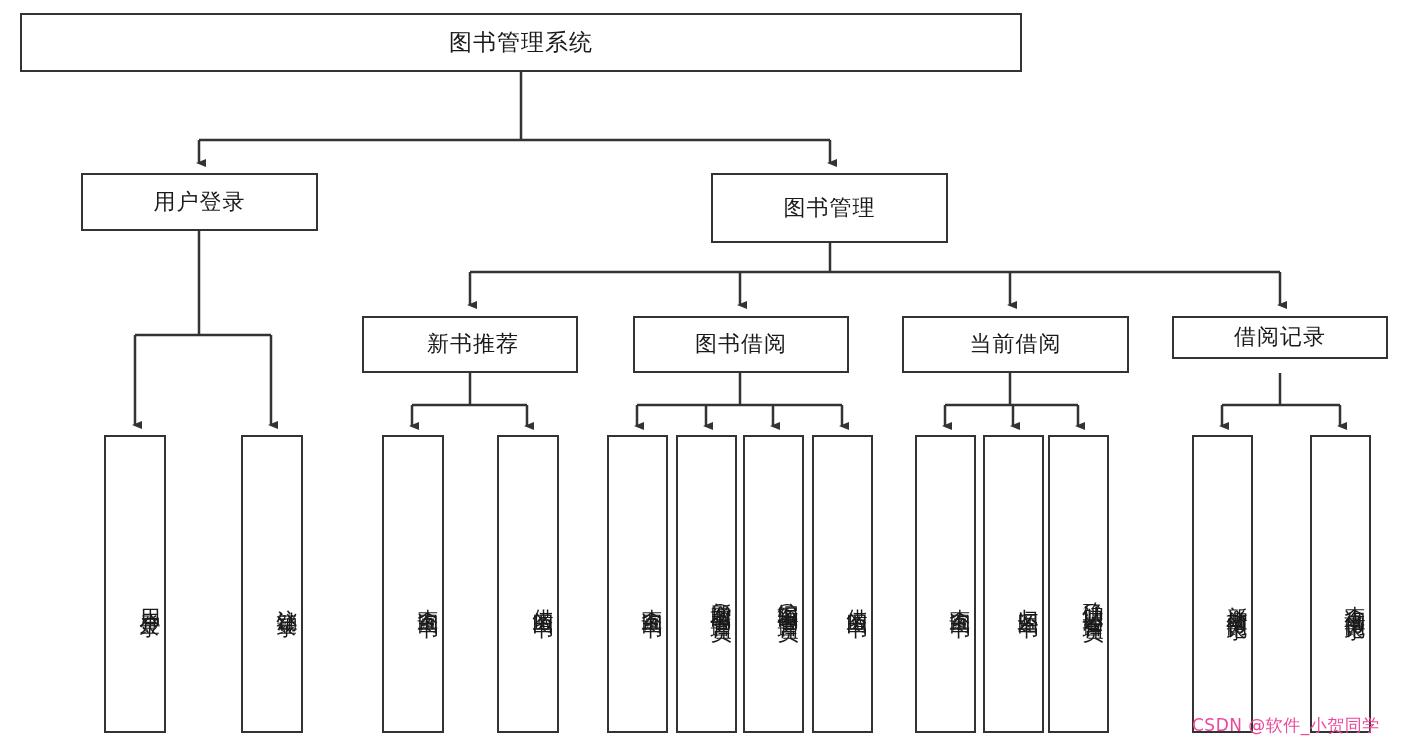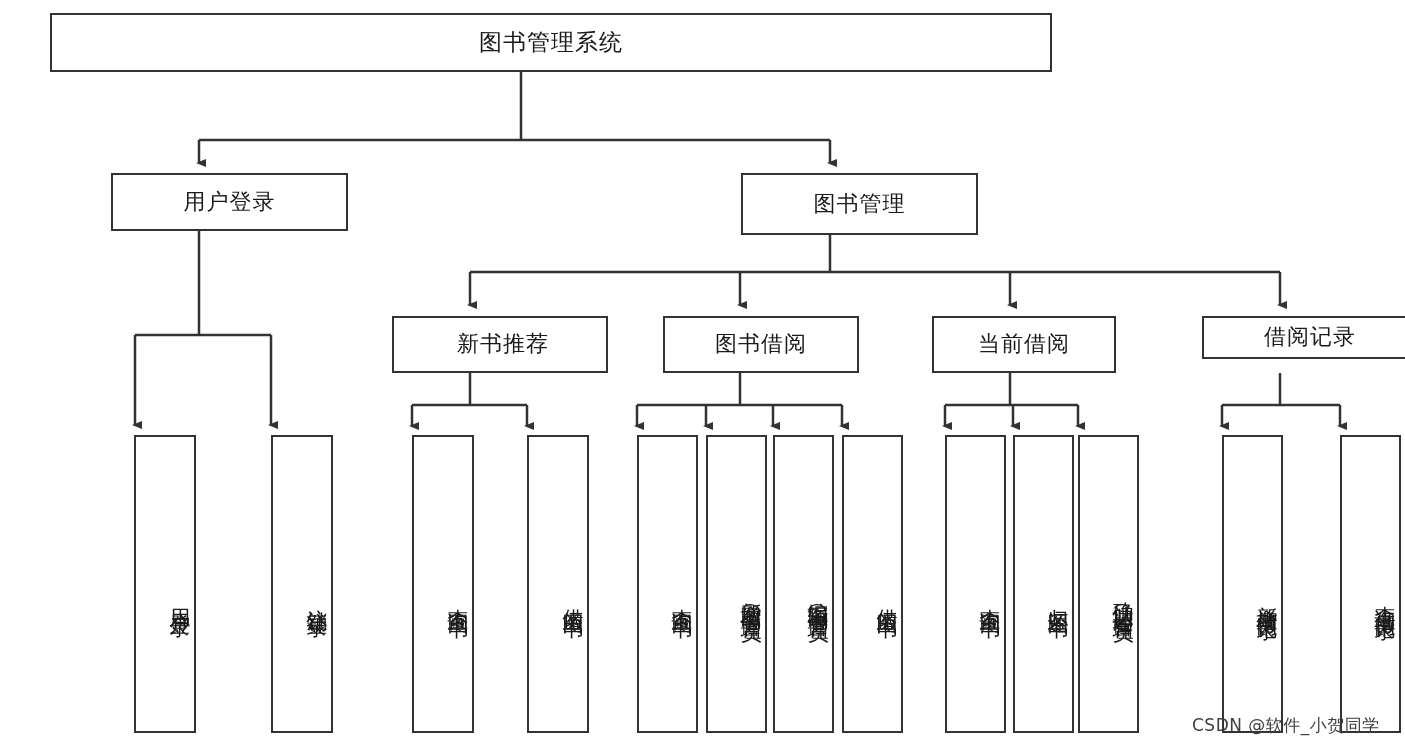--- a/index.html
+++ b/index.html
@@ -27,21 +27,20 @@
     pointer-events: none;
   }
   .node {
     position: absolute;
     box-sizing: border-box;
     background: #ffffff;
     border: 2px solid #333333;
     display: flex;
     align-items: center;
     justify-content: center;
-    margin-left: 30px;
   }
   .node.horiz {
     font-size: 22px;
     letter-spacing: 1px;
     line-height: 1.2;
   }
   .node.root {
     font-size: 23px;
   }
   .node.vert {
@@ -49,21 +48,21 @@
     text-orientation: upright;
     font-size: 21px;
     letter-spacing: 3px;
     align-items: flex-start;
     justify-content: center;
     padding-top: 28px;
   }
   .watermark {
     position: absolute;
     font-size: 17px;
-    color: #404040;
+    color: #ec4899;
     white-space: nowrap;
     letter-spacing: 0.5px;
     pointer-events: none;
   }
 </style>
 </head>
 <body>
 
 <div id="canvas">
 
@@ -113,25 +112,25 @@
       <path d="M1280,373 L1280,405"></path>
       <path d="M1222,405 L1340,405"></path>
       <path d="M1222,405 L1222,426" marker-end="url(#arrow)"></path>
       <path d="M1340,405 L1340,426" marker-end="url(#arrow)"></path>
     </g>
   </svg>
 
   <div class="node horiz root" style="left:20px; top:13px; width:1002px; height:59px;">图书管理系统</div>
 
   <div class="node horiz" style="left:81px; top:173px; width:237px; height:58px;">用户登录</div>
-  <div class="node horiz" style="left:711px; top:173px; width:237px; height:62px;">图书管理</div>
+  <div class="node horiz" style="left:711px; top:173px; width:237px; height:70px;">图书管理</div>
 
   <div class="node horiz" style="left:362px; top:316px; width:216px; height:57px;padding-left:6px;">新书推荐</div>
-  <div class="node horiz" style="left:633px; top:316px; width:196px; height:57px;">图书借阅</div>
-  <div class="node horiz" style="left:902px; top:316px; width:184px; height:57px;">当前借阅</div>
+  <div class="node horiz" style="left:633px; top:316px; width:216px; height:57px;">图书借阅</div>
+  <div class="node horiz" style="left:902px; top:316px; width:227px; height:57px;">当前借阅</div>
   <div class="node horiz" style="left:1172px; top:316px; width:216px; height:43px;">借阅记录</div>
 
   <div class="node vert" style="left:104px; top:435px; width:62px; height:298px;">用户登录</div>
   <div class="node vert" style="left:241px; top:435px; width:62px; height:298px;">注销登录</div>
 
   <div class="node vert" style="left:382px; top:435px; width:62px; height:298px;">查询图书</div>
   <div class="node vert" style="left:497px; top:435px; width:62px; height:298px;">借阅图书</div>
 
   <div class="node vert" style="left:607px; top:435px; width:61px; height:298px;">查询图书</div>
   <div class="node vert" style="left:676px; top:435px; width:61px; height:298px;">新增图书（管理员）</div>

